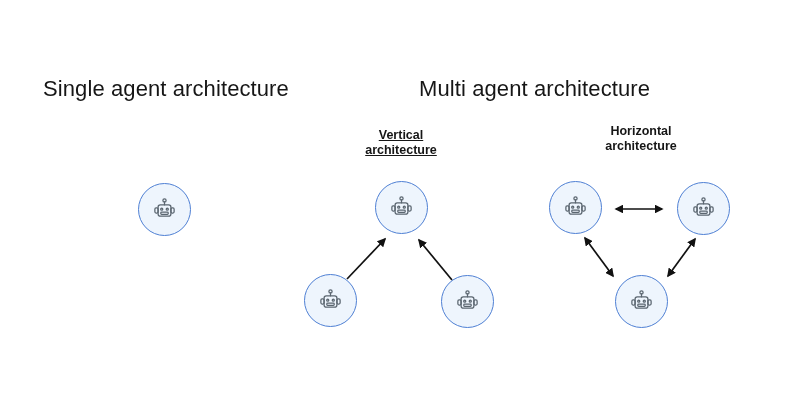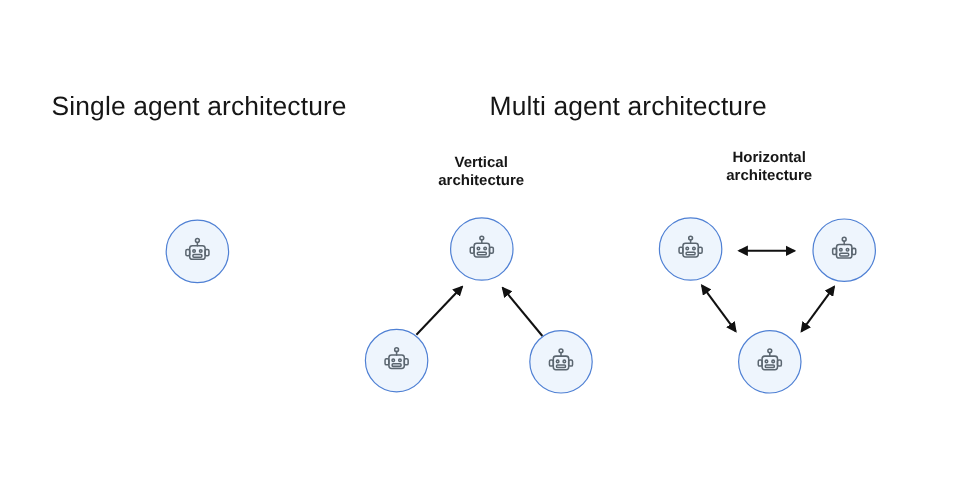--- a/index.html
+++ b/index.html
@@ -28,33 +28,33 @@
   .section-title {
     position: absolute;
     font-size: 22px;
     font-weight: 400;
     letter-spacing: 0.1px;
     color: #161616;
     white-space: nowrap;
     line-height: 1;
   }
   #title-single { left: 43px;  top: 78px; }
-  #title-multi  { left: 408px; top: 78px; }
+  #title-multi  { left: 419px; top: 78px; }
 
   
   .sub-title {
     position: absolute;
     font-size: 12.5px;
     font-weight: 700;
     color: #161616;
     text-align: center;
     line-height: 15px;
     white-space: pre-line;
   }
-  #sub-vertical   { left: 331px; top: 128px; width: 140px; }
+  #sub-vertical   { left: 331px; top: 128px; width: 140px; text-decoration: underline; }
   #sub-horizontal { left: 571px; top: 124px; width: 140px; }
 
   
   .agent-node {
     position: absolute;
     width: 53px;
     height: 53px;
     border-radius: 50%;
     background: #eef5fd;
     border: 1.6px solid #4f80d4;

